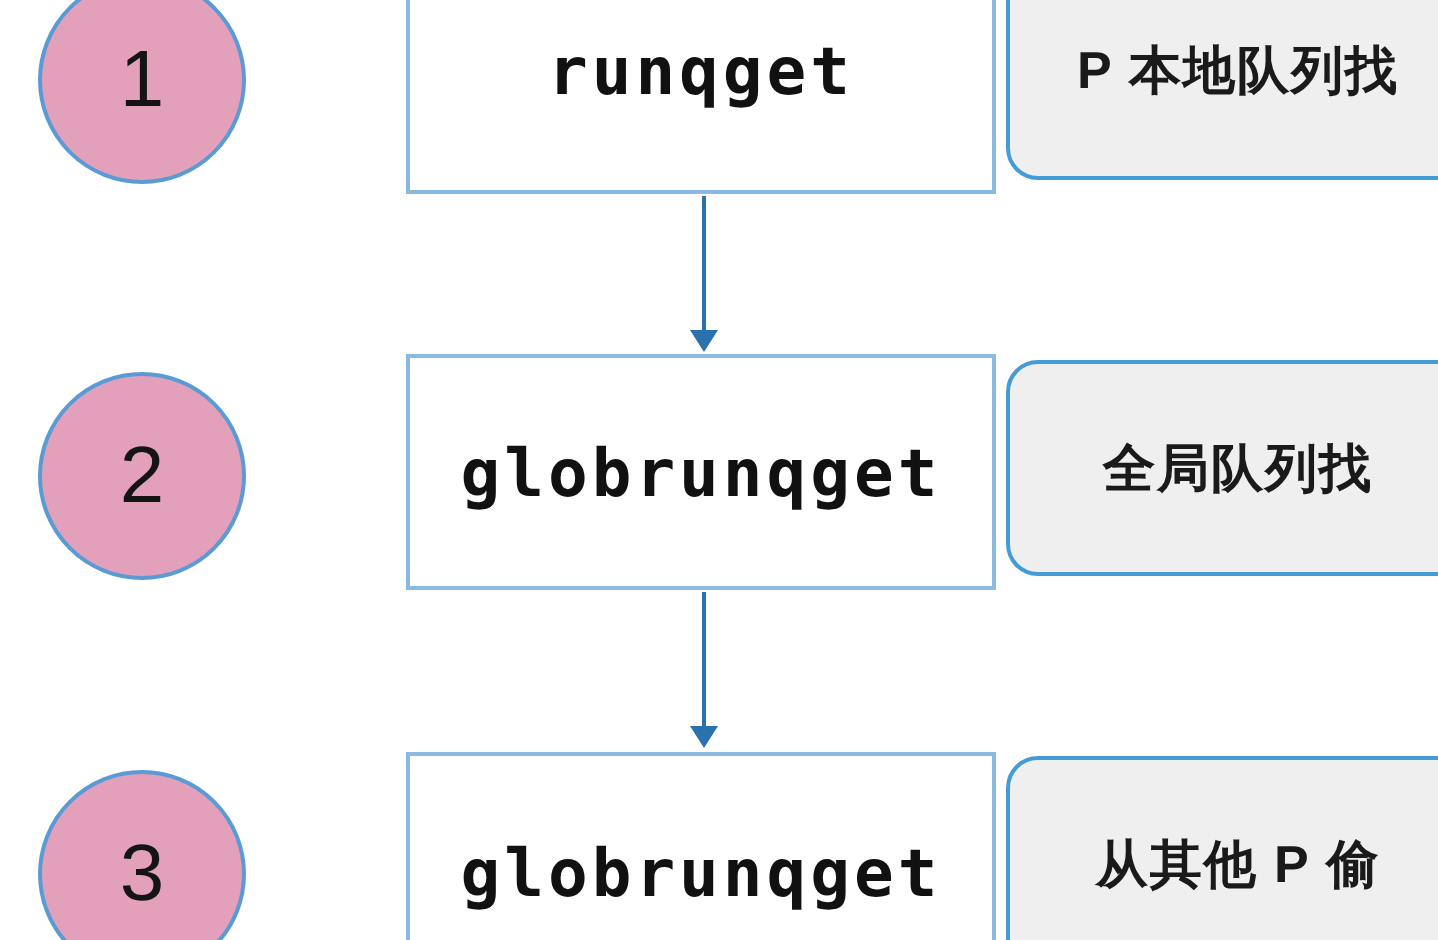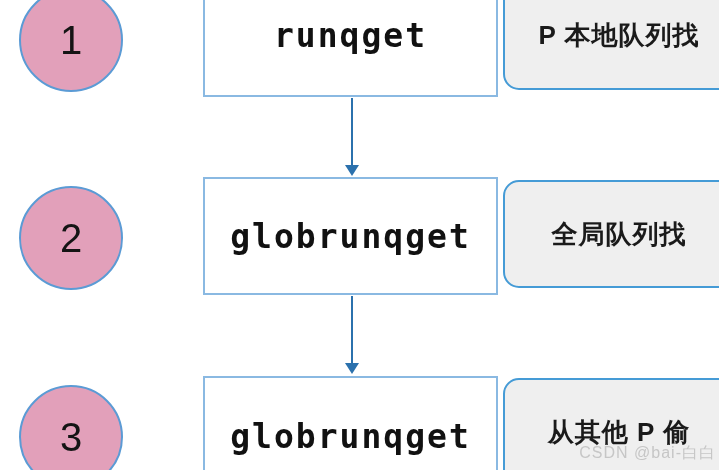--- a/index.html
+++ b/index.html
@@ -151,15 +151,14 @@
   <div class="step-circle circle-3">
     <span>3</span>
   </div>
   <div class="func-box func-3">
     <span>globrunqget</span>
   </div>
   <div class="desc-box desc-3">
     <span>从其他 P 偷</span>
   </div>
 
-  <div class="watermark">CSDN @bai-白白</div>
 
 </div>
 
 </body></html>

